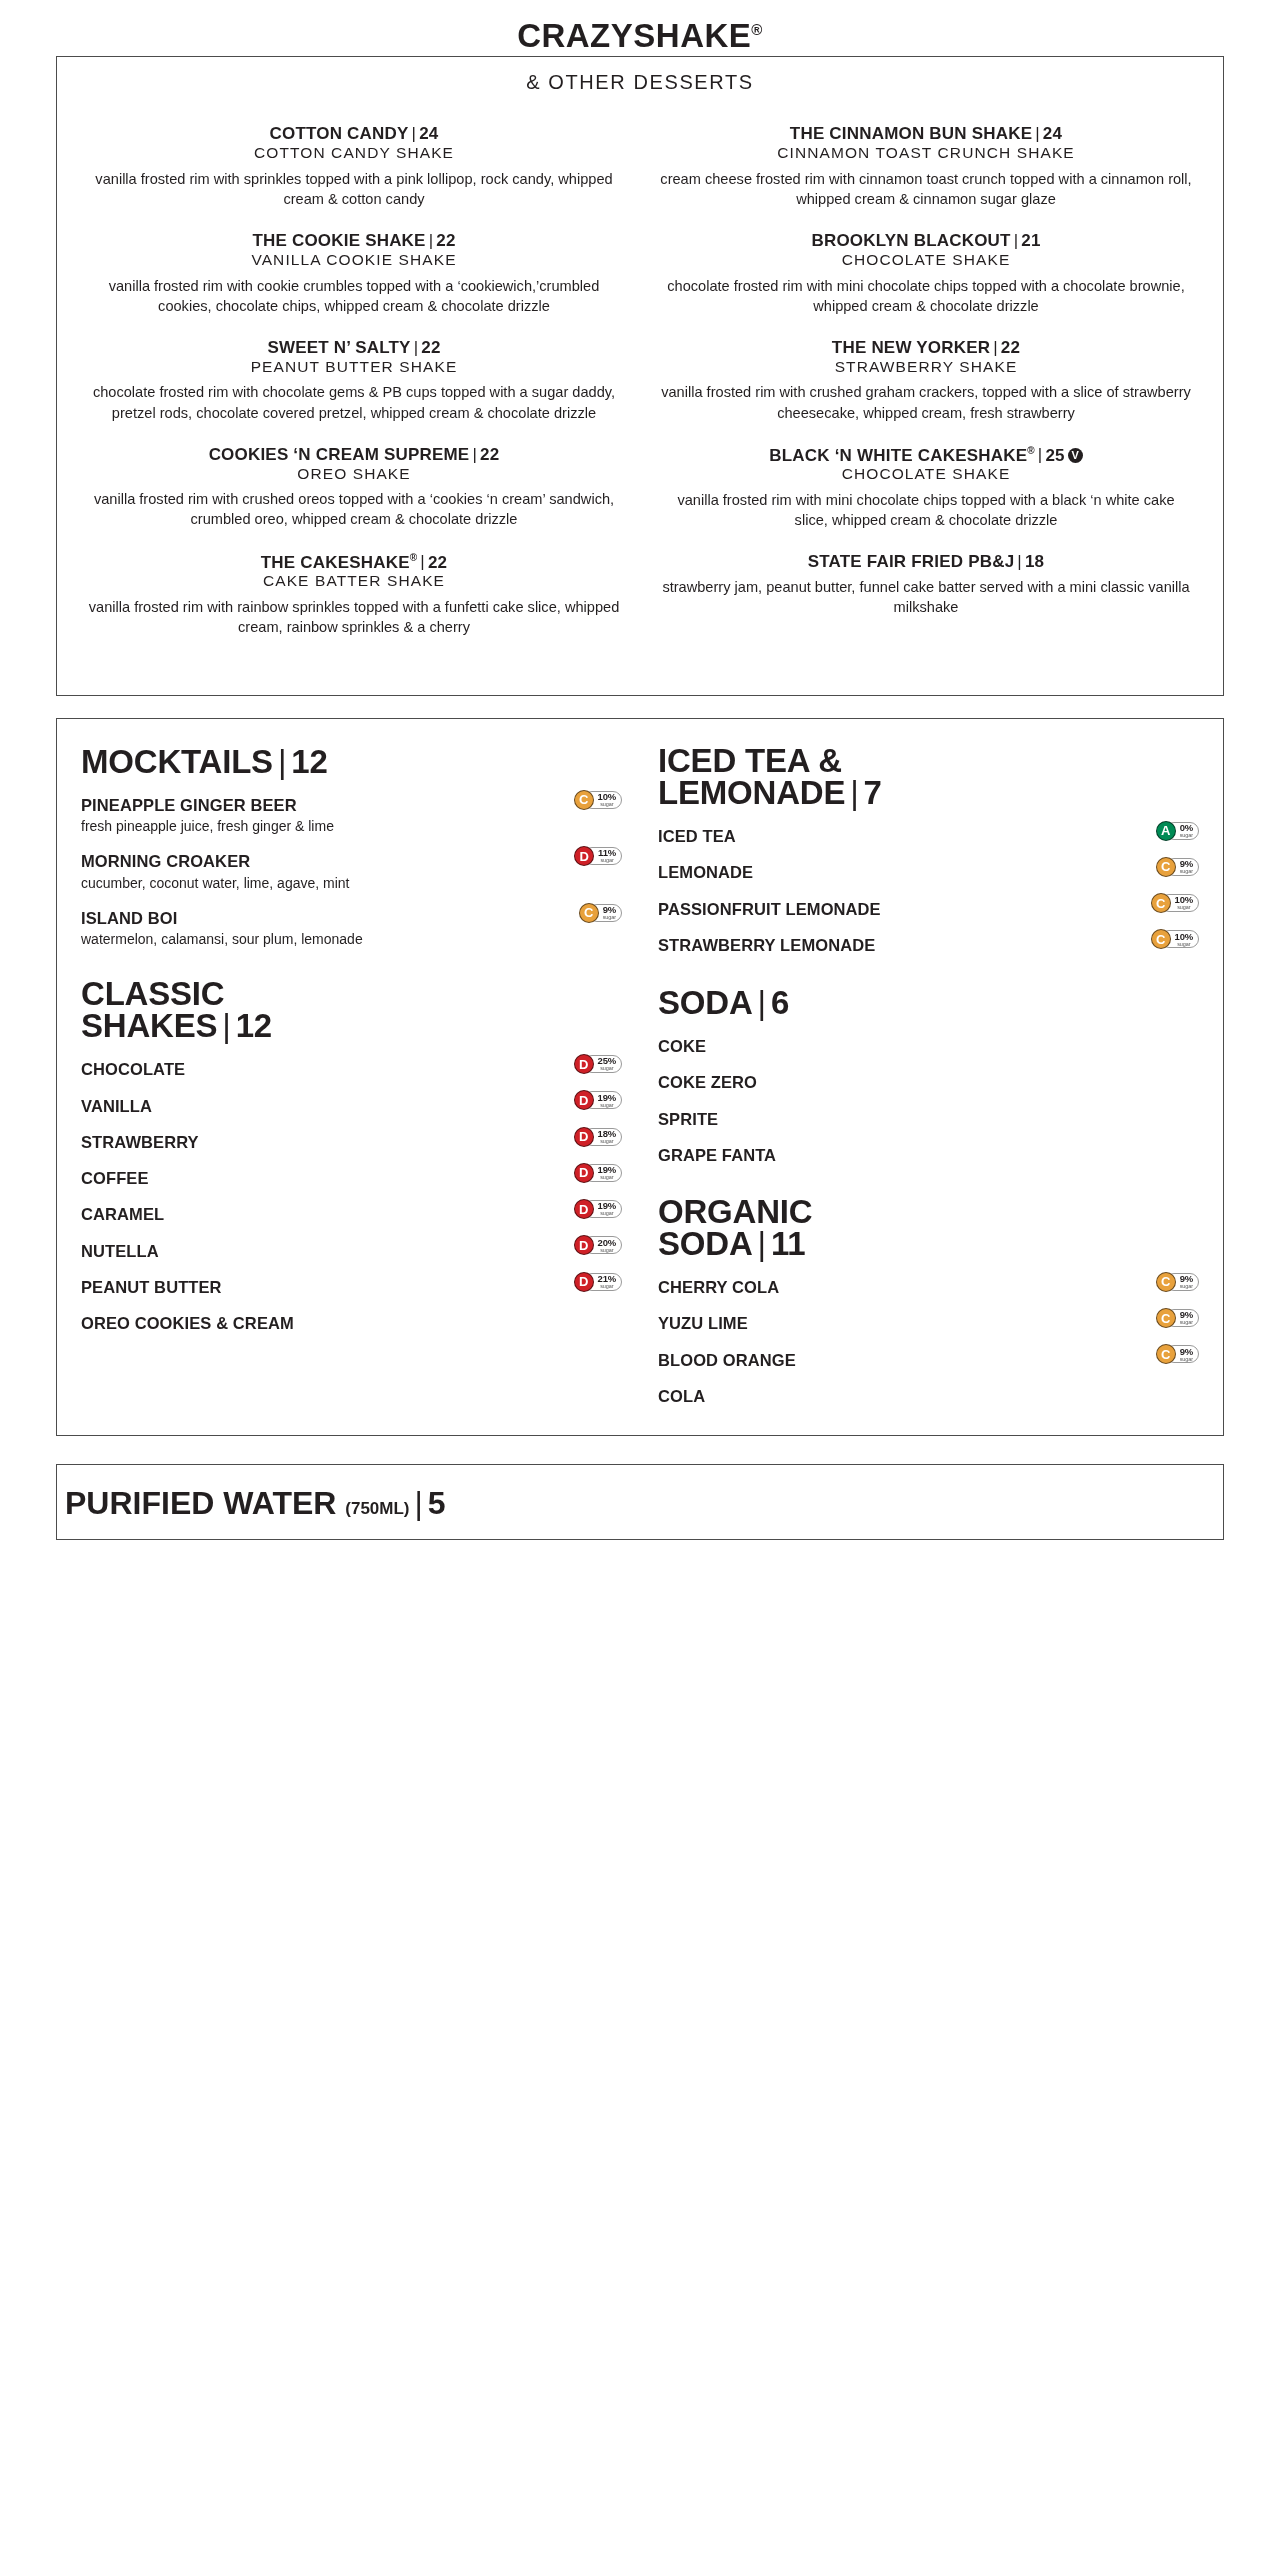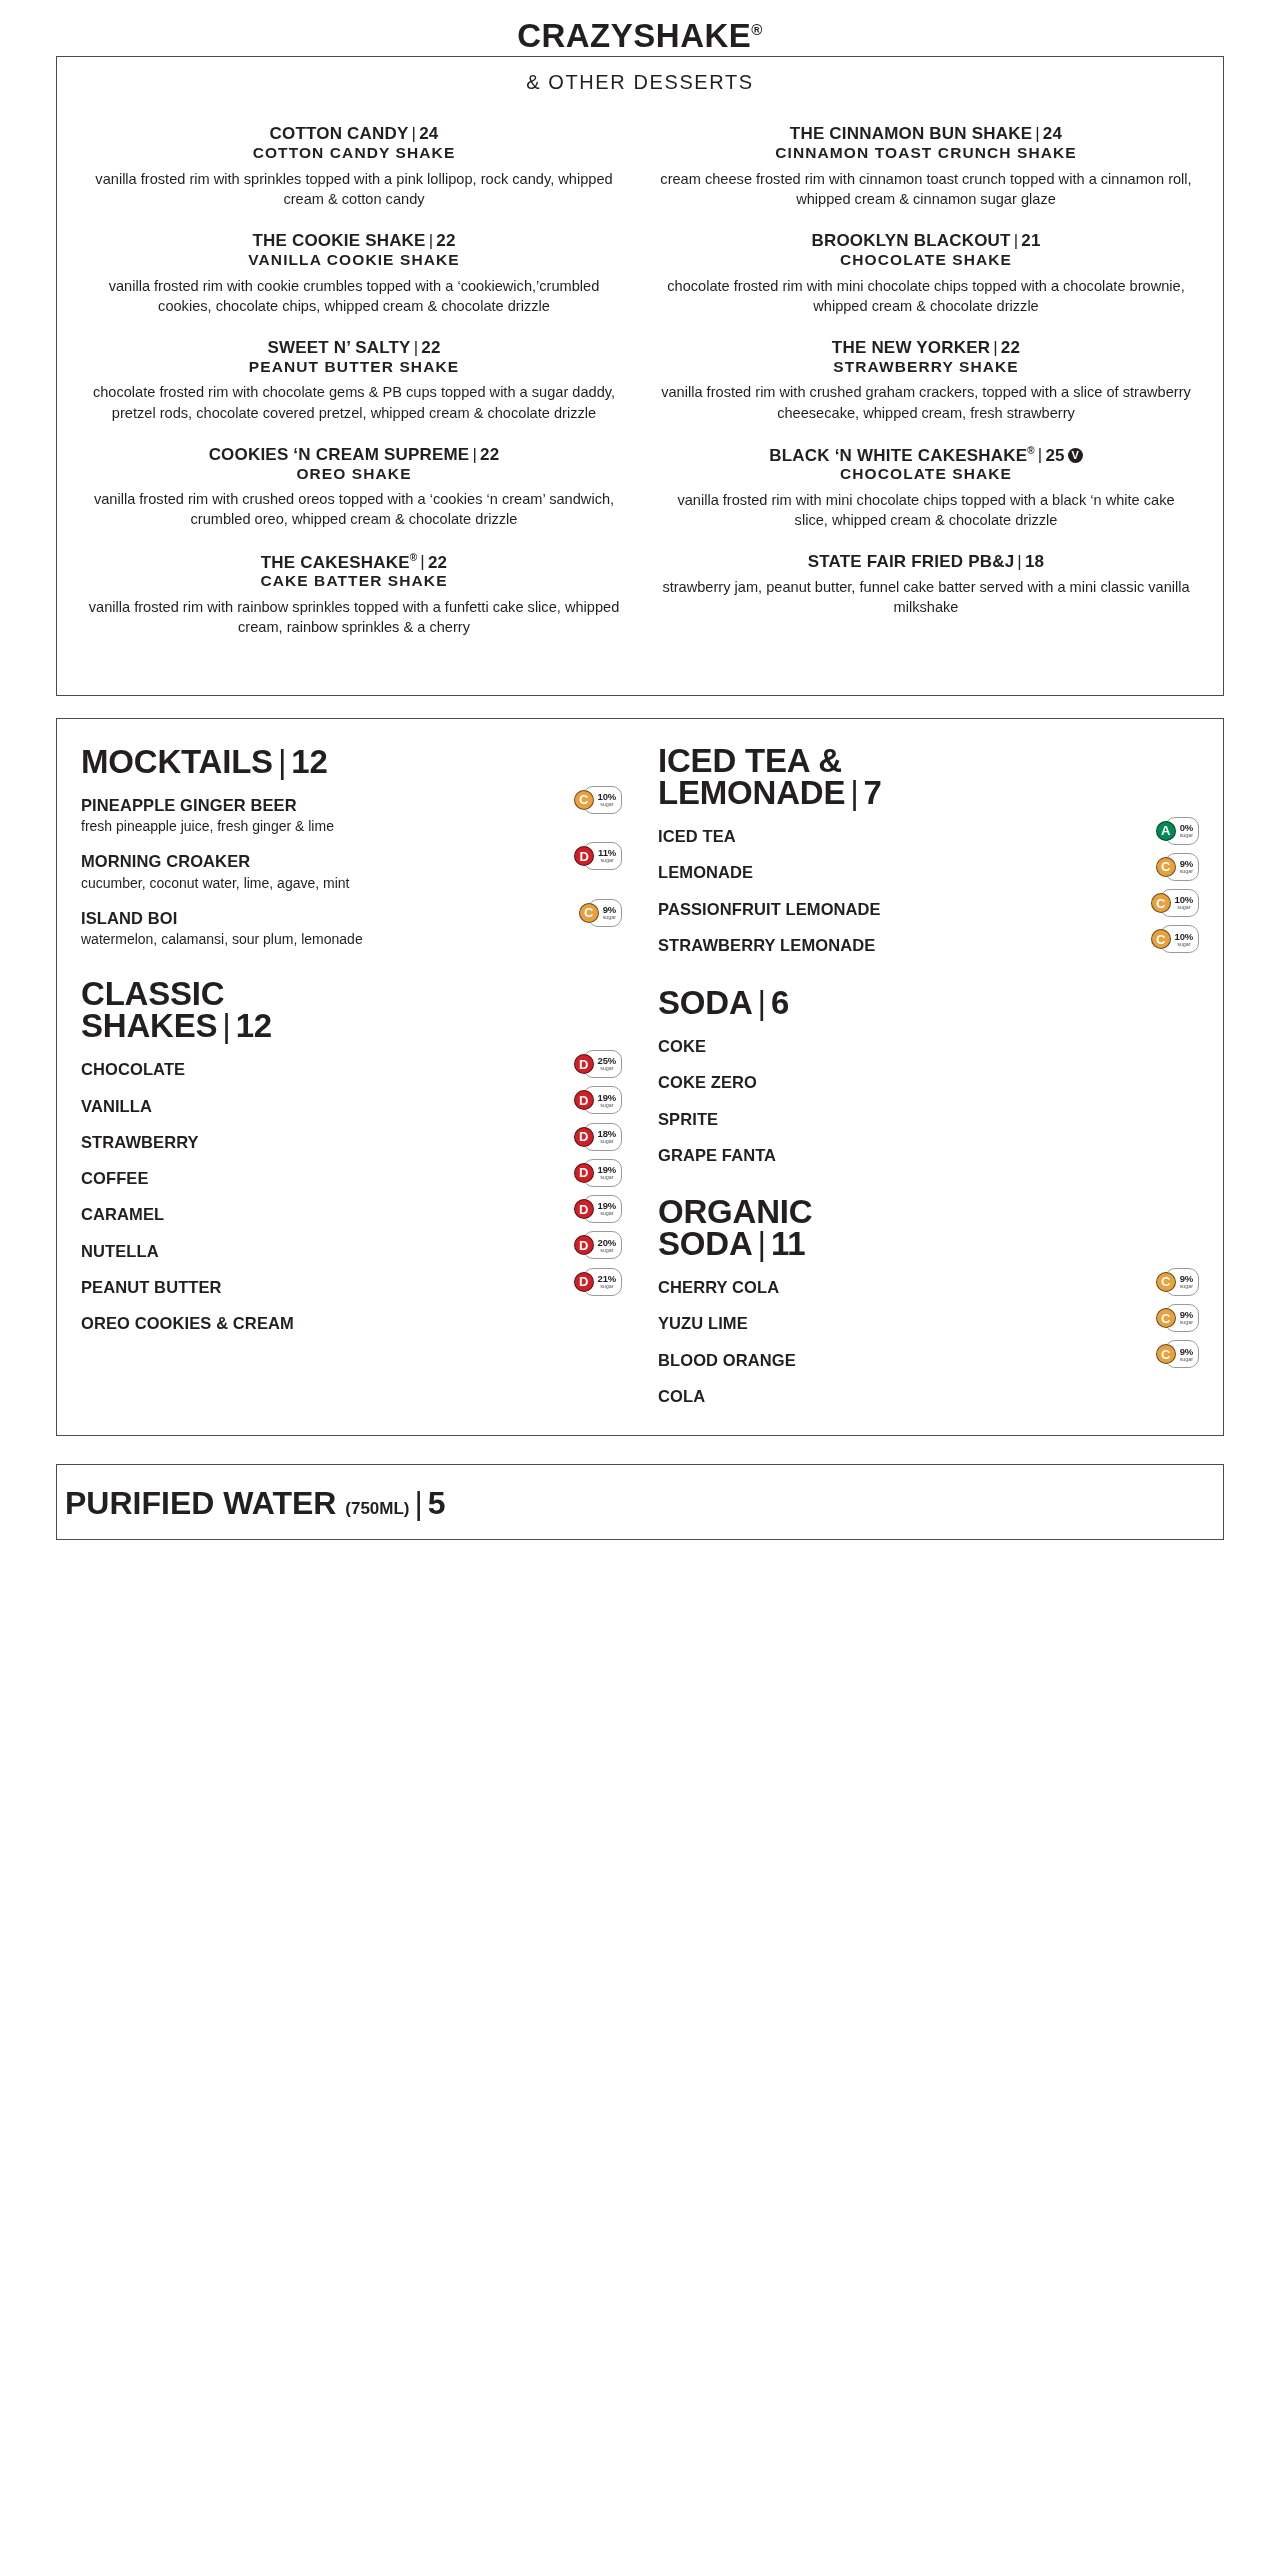--- a/index.html
+++ b/index.html
@@ -90,21 +90,21 @@
     font-size: 11px;
     font-weight: bold;
     line-height: 15px;
     text-align: center;
     vertical-align: 1px;
     margin-left: 3px;
   }
   .shake-sub {
     font-size: 15.5px;
     letter-spacing: 1.1px;
-    font-weight: 700;
+    font-weight: 400;
     color: #231f20;
     margin-top: 1px;
     line-height: 1.2;
   }
   .shake-desc {
     font-size: 14.6px;
     font-weight: 300;
     line-height: 1.38;
     color: #231f20;
     margin-top: 6px;
@@ -163,21 +163,21 @@
     display: inline-flex;
     align-items: center;
     flex: 0 0 auto;
     position: relative;
     height: 20px;
   }
   .sugar-pill {
     border: 1px solid #9a9a9a;
     border-radius: 10px;
     background: #fff;
-    height: 28px;
+    height: 18px;
     padding: 0 5px 0 14px;
     margin-left: -11px;
     display: flex;
     flex-direction: column;
     align-items: center;
     justify-content: center;
     line-height: 1;
   }
   .sugar-pct {
     font-size: 9.5px;

